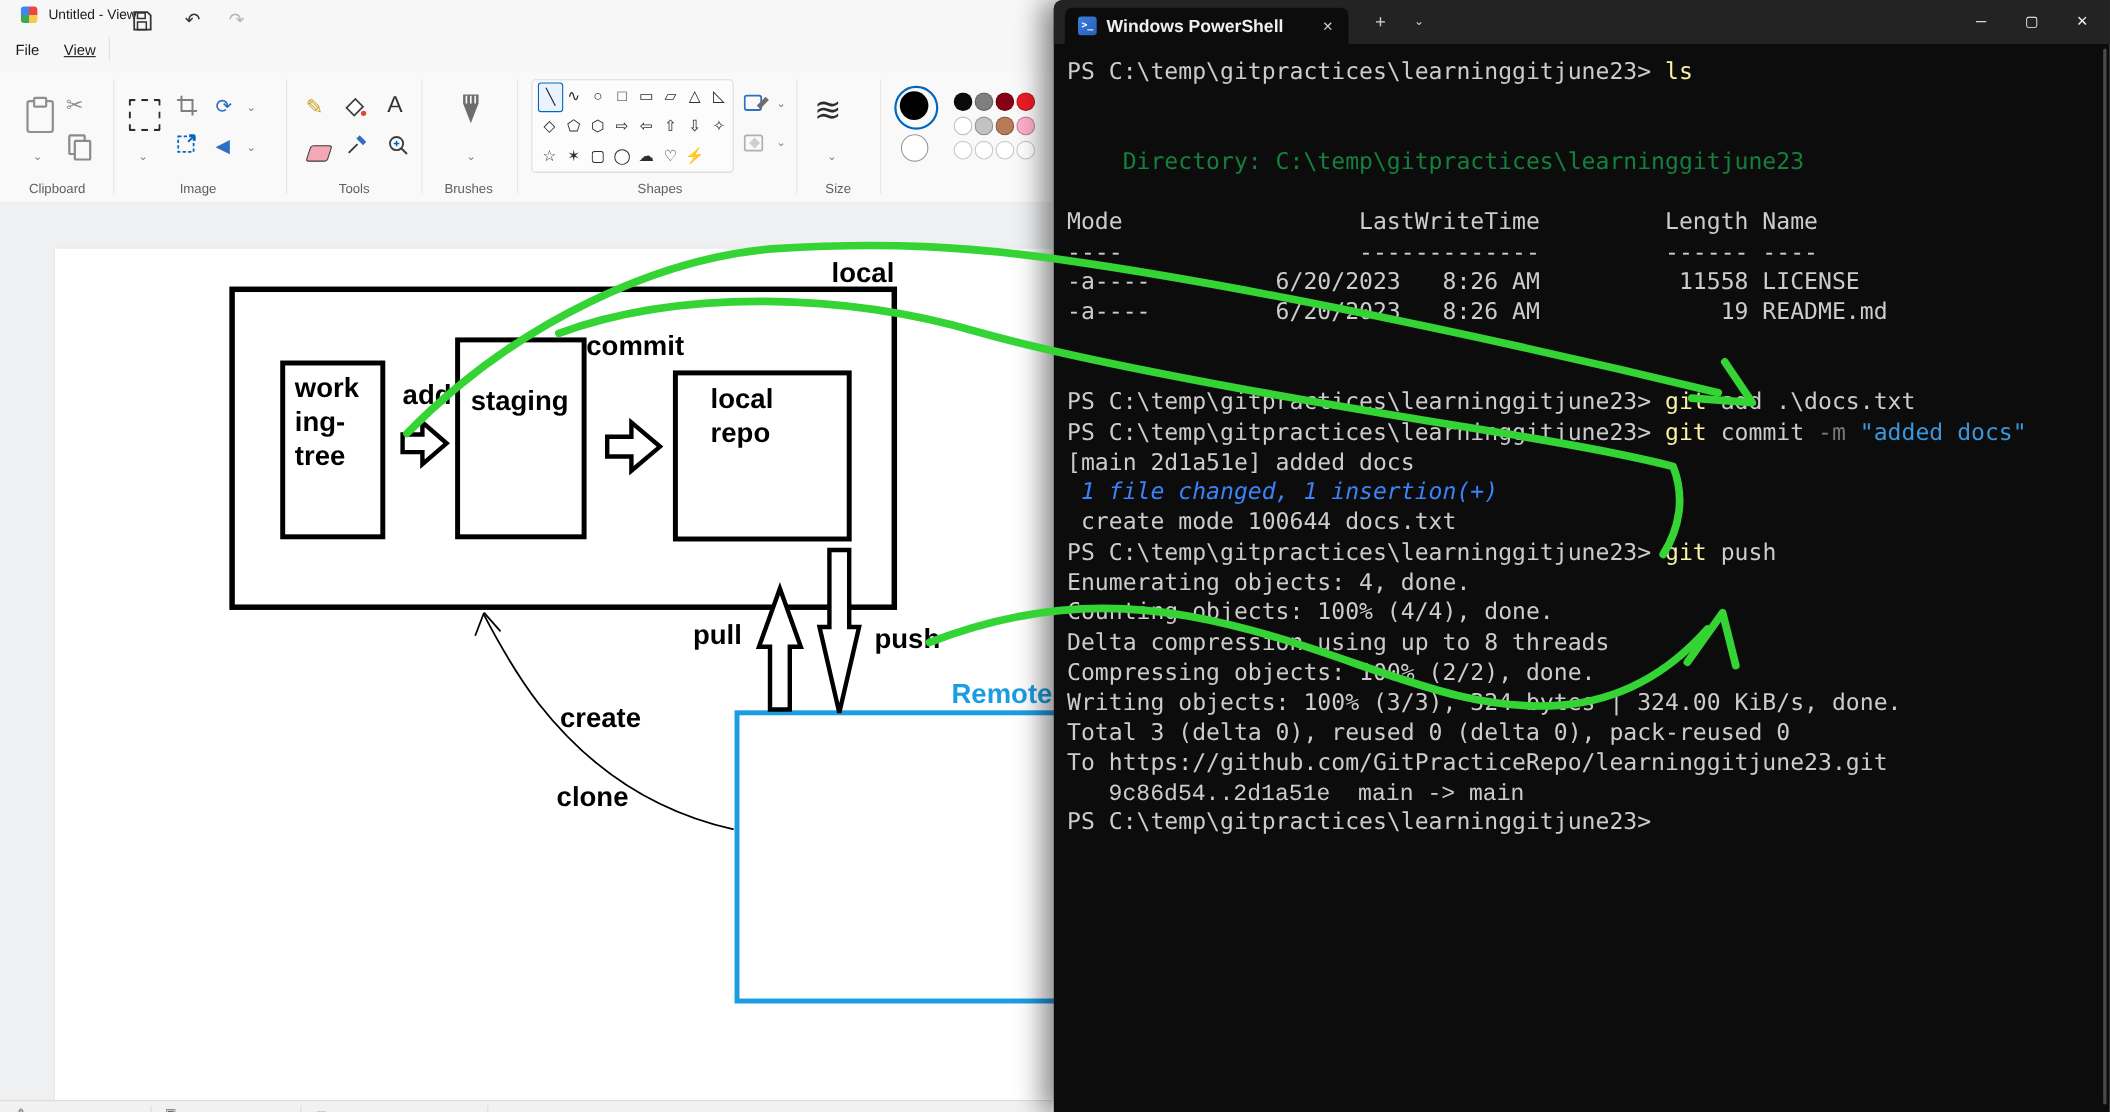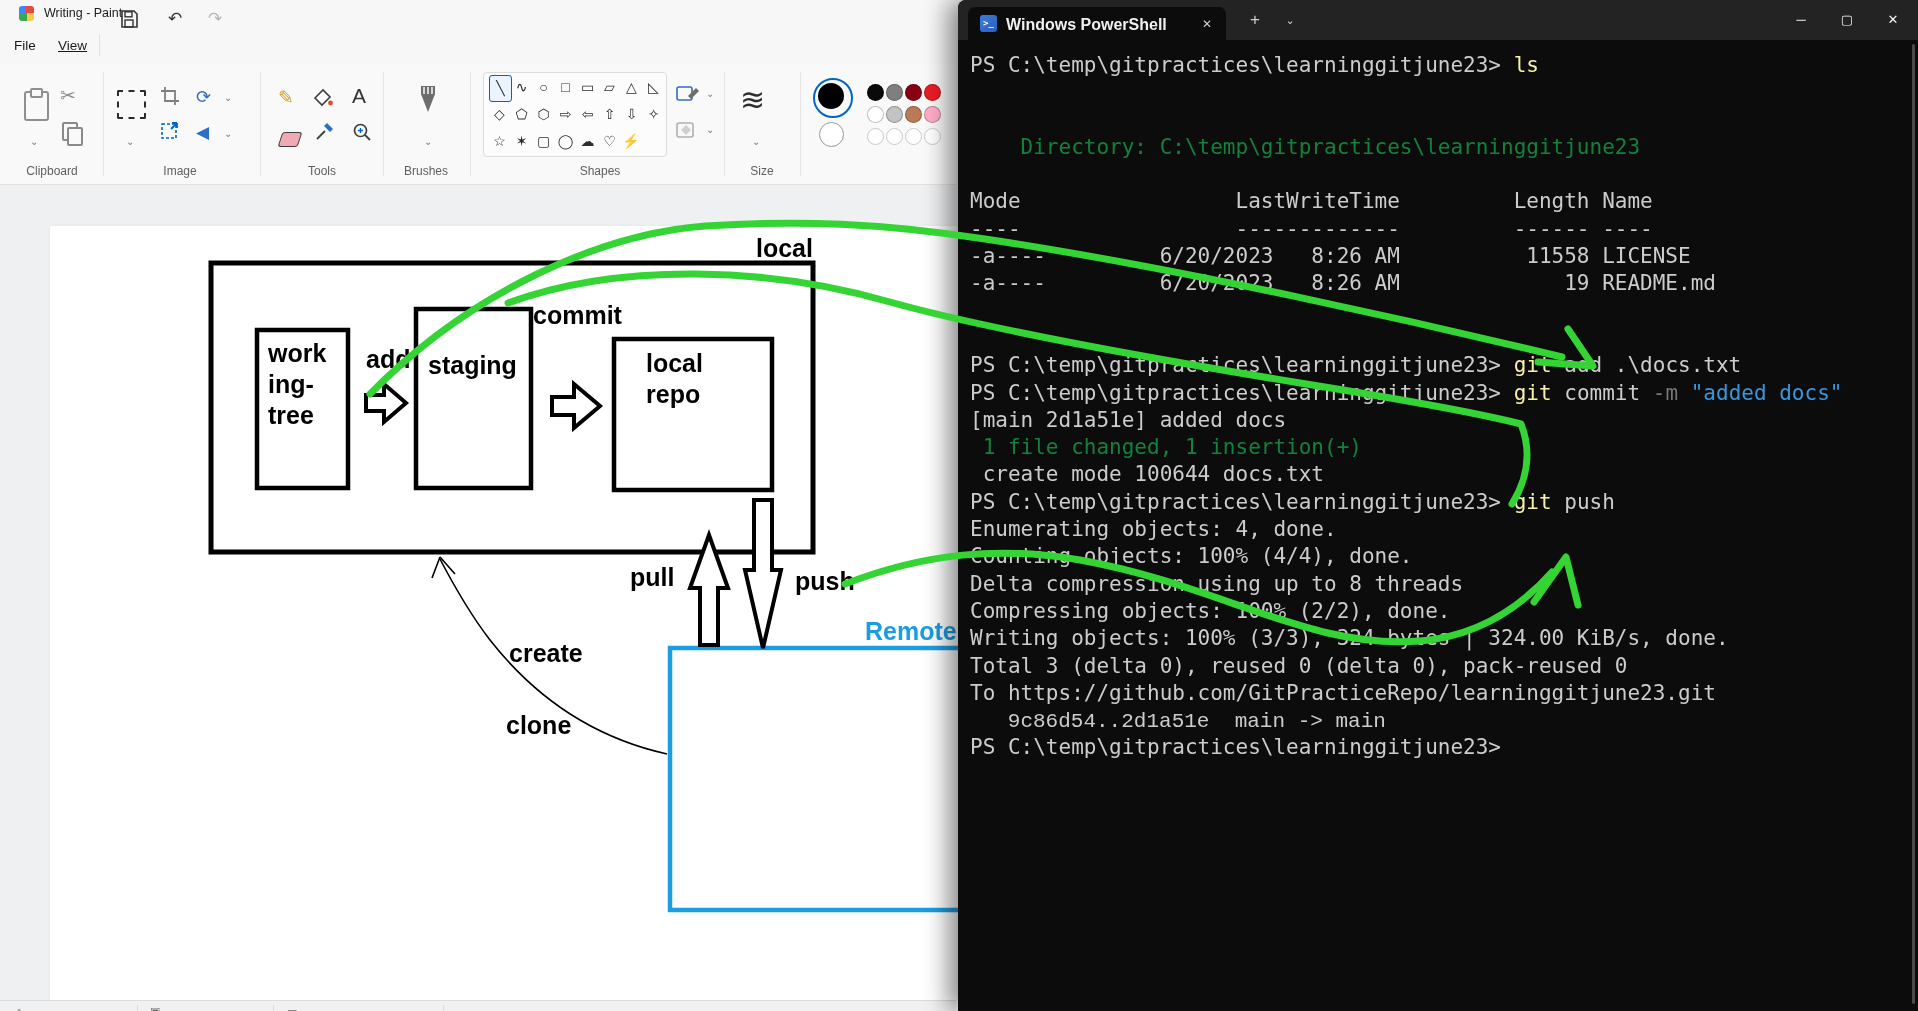--- a/index.html
+++ b/index.html
@@ -65,21 +65,21 @@
   #green-overlay{position:absolute;left:0;top:0;width:1918px;height:1011px;pointer-events:none;z-index:60;}
   #terminal{z-index:40;}
   #paint{z-index:10;}
 </style>
 </head>
 <body>
 
 <div id="paint">
   <div id="p-titlebar">
     <div id="p-appicon"></div>
-    <div id="p-title">Writing - Paint</div>
+    <div id="p-title">Untitled - View</div>
   </div>
 
   <div id="p-menubar">
     <div class="menu-item" id="menu-file">File</div>
     <div class="menu-item" id="menu-view">View</div>
   </div>
   <div class="menu-sep"></div>
   <div class="qat-btn" id="qat-save">
     <svg width="22" height="22" viewBox="0 0 22 22">
         <path d="M4 3h12l3 3v13H4z" fill="none" stroke="#343434" stroke-width="1.6"></path>
@@ -285,21 +285,21 @@
       <div class="tline">&nbsp;</div>
       <div class="tline"><span style="color: rgb(204, 204, 204);">Mode                 LastWriteTime         Length Name</span></div>
       <div class="tline"><span style="color: rgb(204, 204, 204);">----                 -------------         ------ ----</span></div>
       <div class="tline"><span style="color: rgb(204, 204, 204);">-a----         6/20/2023   8:26 AM          11558 LICENSE</span></div>
       <div class="tline"><span style="color: rgb(204, 204, 204);">-a----         6/20/2023   8:26 AM             19 README.md</span></div>
       <div class="tline">&nbsp;</div>
       <div class="tline">&nbsp;</div>
       <div class="tline"><span style="color: rgb(204, 204, 204);">PS C:\temp\gitpractices\learninggitjune23&gt; </span><span style="color: rgb(249, 241, 165);">git</span><span style="color: rgb(204, 204, 204);"> add .\docs.txt</span></div>
       <div class="tline"><span style="color: rgb(204, 204, 204);">PS C:\temp\gitpractices\learninggitjune23&gt; </span><span style="color: rgb(249, 241, 165);">git</span><span style="color: rgb(204, 204, 204);"> commit </span><span style="color: rgb(118, 118, 118);">-m</span><span style="color: rgb(204, 204, 204);"> </span><span style="color: rgb(58, 150, 221);">"added docs"</span></div>
       <div class="tline"><span style="color: rgb(204, 204, 204);">[main 2d1a51e] added docs</span></div>
-      <div class="tline"><span style="color: #15803d;"> 1 file changed, 1 insertion(+)</span></div>
+      <div class="tline"><span style="color: #3b82f6; font-style: italic;"> 1 file changed, 1 insertion(+)</span></div>
       <div class="tline"><span style="color: rgb(204, 204, 204);"> create mode 100644 docs.txt</span></div>
       <div class="tline"><span style="color: rgb(204, 204, 204);">PS C:\temp\gitpractices\learninggitjune23&gt; </span><span style="color: rgb(249, 241, 165);">git</span><span style="color: rgb(204, 204, 204);"> push</span></div>
       <div class="tline"><span style="color: rgb(204, 204, 204);">Enumerating objects: 4, done.</span></div>
       <div class="tline"><span style="color: rgb(204, 204, 204);">Counting objects: 100% (4/4), done.</span></div>
       <div class="tline"><span style="color: rgb(204, 204, 204);">Delta compression using up to 8 threads</span></div>
       <div class="tline"><span style="color: rgb(204, 204, 204);">Compressing objects: 100% (2/2), done.</span></div>
       <div class="tline"><span style="color: rgb(204, 204, 204);">Writing objects: 100% (3/3), 324 bytes | 324.00 KiB/s, done.</span></div>
       <div class="tline"><span style="color: rgb(204, 204, 204);">Total 3 (delta 0), reused 0 (delta 0), pack-reused 0</span></div>
       <div class="tline"><span style="color: rgb(204, 204, 204);">To https://github.com/GitPracticeRepo/learninggitjune23.git</span></div>
       <div class="tline"><span style="color: rgb(204, 204, 204); font-family: Liberation Mono, monospace;">   9c86d54..2d1a51e  main -&gt; main</span></div>

